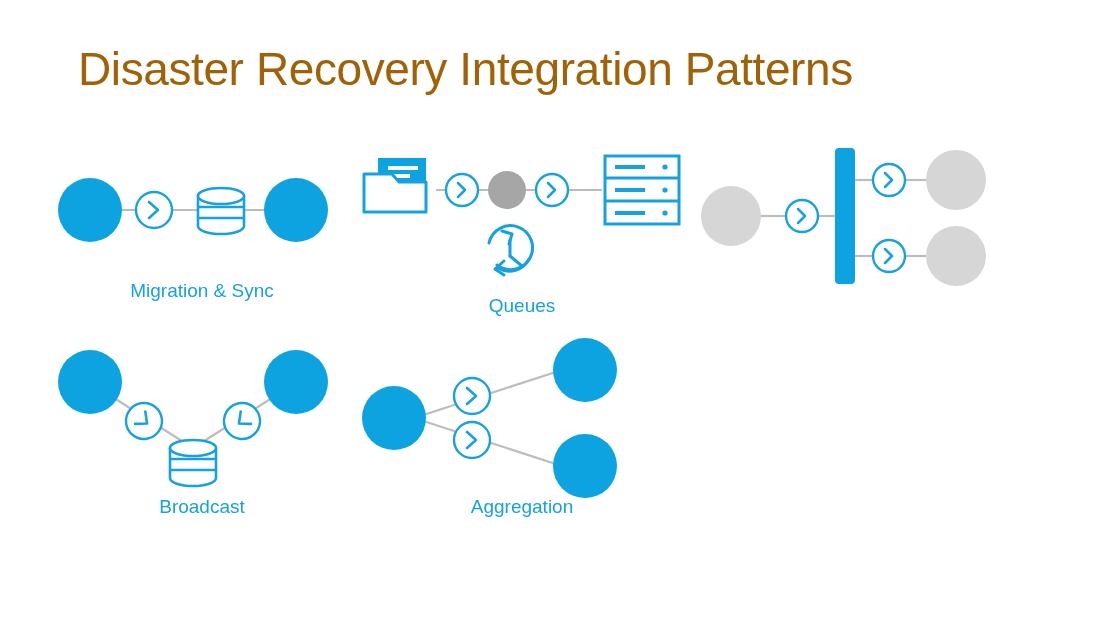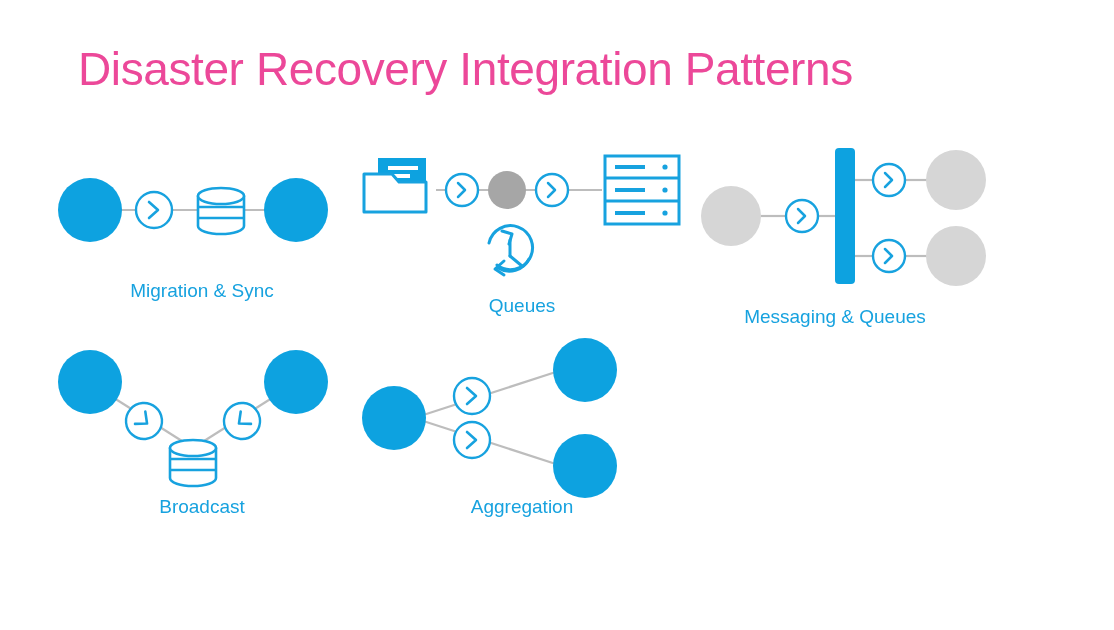--- a/index.html
+++ b/index.html
@@ -19,21 +19,21 @@
     inset: 0;
     background: #ffffff;
   }
   .slide-title {
     position: absolute;
     left: 78px;
     top: 42px;
     font-size: 46px;
     font-weight: 400;
     letter-spacing: -0.4px;
-    color: #ec4899;
+    color: #a16207;
     white-space: nowrap;
   }
   .grid {
     position: absolute;
     left: 0;
     top: 140px;
     width: 1114px;
     height: 420px;
   }
   .pattern {
@@ -179,21 +179,20 @@
           </g>
           <g>
             <circle cx="224" cy="116" r="16" fill="#FFFFFF" stroke="#17A2DF" stroke-width="2.4"></circle>
             <polyline points="220,109 227,116 220,123" fill="none" stroke="#17A2DF" stroke-width="2.5" stroke-linecap="round" stroke-linejoin="round"></polyline>
           </g>
 
           <circle cx="291" cy="40" r="30" fill="#D6D6D6"></circle>
           <circle cx="291" cy="116" r="30" fill="#D6D6D6"></circle>
         </svg>
       </div>
-      <div class="caption cap-messaging">Messaging &amp; Queues</div>
     </div>
 
     <div class="pattern p-aggregation">
       <div class="art">
         <svg width="340" height="140" viewBox="0 0 340 140">
           <line x1="62" y1="70" x2="210" y2="22" stroke="#BDBDBD" stroke-width="2.2"></line>
           <line x1="62" y1="70" x2="210" y2="118" stroke="#BDBDBD" stroke-width="2.2"></line>
 
           <circle cx="42" cy="70" r="32" fill="#0DA2E0"></circle>
 

